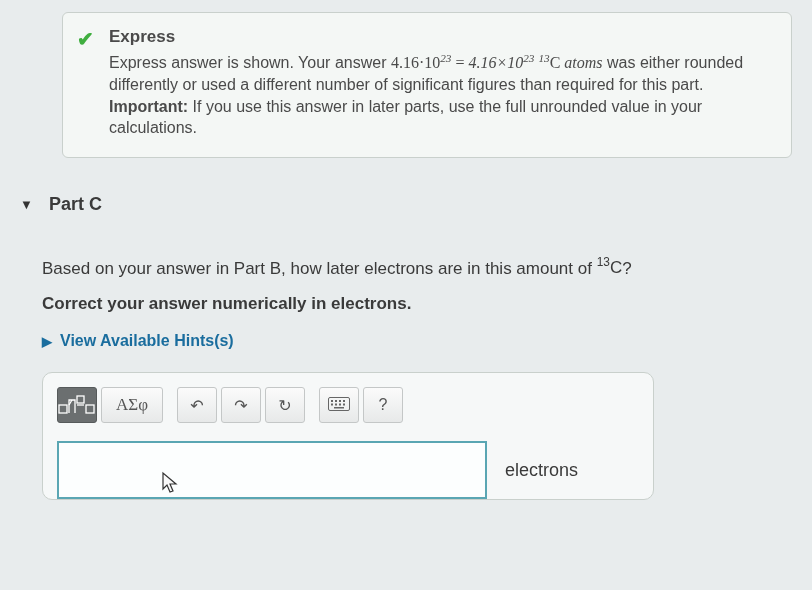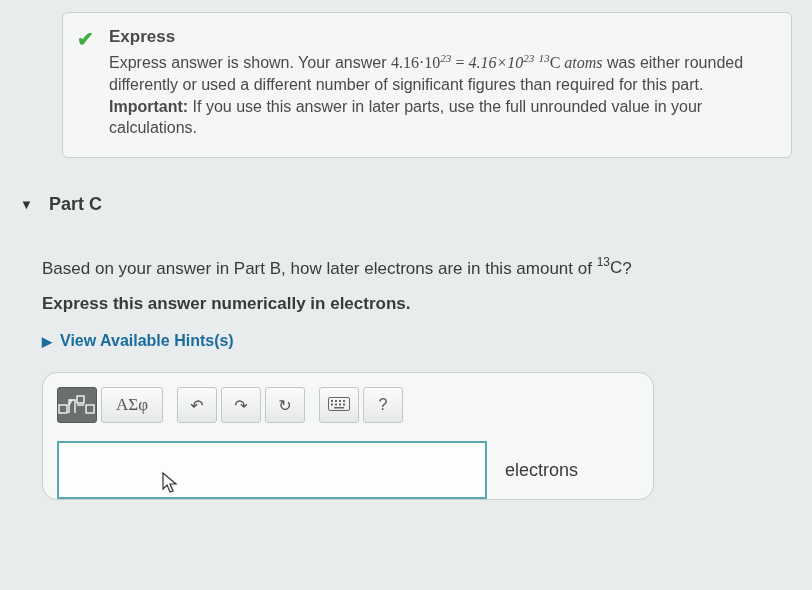--- a/index.html
+++ b/index.html
@@ -86,21 +86,21 @@
     cursor: pointer;
   }
   .hints-toggle .caret-right-icon {
     margin-right: 8px;
     font-size: 13px;
   }
   .answer-panel {
     margin: 22px 20px 0 42px;
     background: #f6f8f8;
     border: 1px solid #c9d0cc;
-    border-radius: 15px;
+    border-radius: 10px;
     padding: 14px 14px 0 14px;
     width: 612px;
   }
   .toolbar {
     display: flex;
     align-items: center;
     gap: 4px;
   }
   .tb-btn {
     height: 36px;
@@ -172,21 +172,21 @@
 
 <div class="part-header">
   <span class="caret-down-icon">▼</span>
   <span class="part-title">Part C</span>
 </div>
 
 <div class="content">
   <div class="question">
     <span>Based on your answer in Part B, how later electrons are in this amount of </span><span><sup>13</sup>C</span><span>?</span>
   </div>
-  <div class="instruction">Express this answer numerically in electrons.</div>
+  <div class="instruction">Correct your answer numerically in electrons.</div>
   <div class="hints-toggle">
     <span class="caret-right-icon">▶</span>
     <span>View Available Hints(s)</span>
   </div>
 </div>
 
 <div class="answer-panel">
   <div class="toolbar">
     <div class="tb-btn active">
       <span class="math-template-icon">

